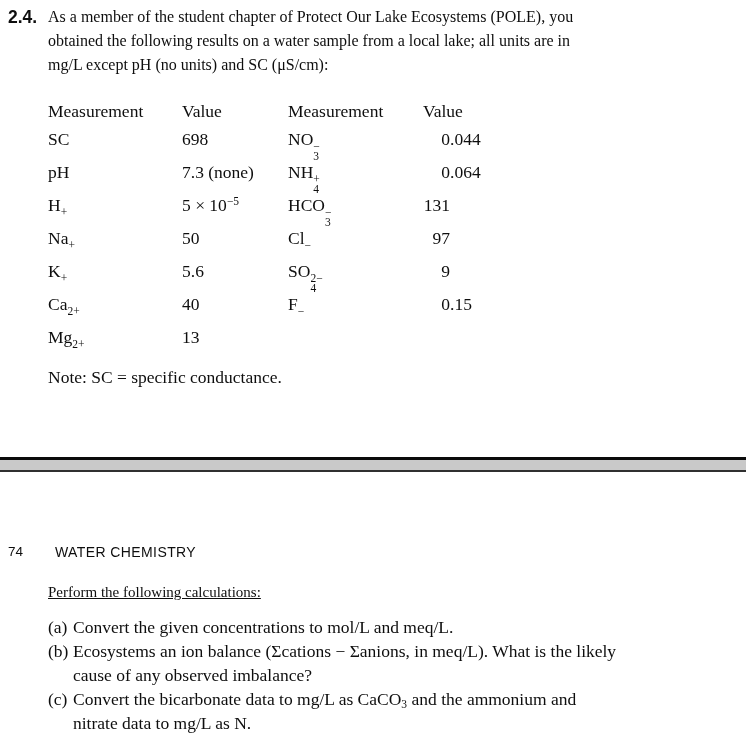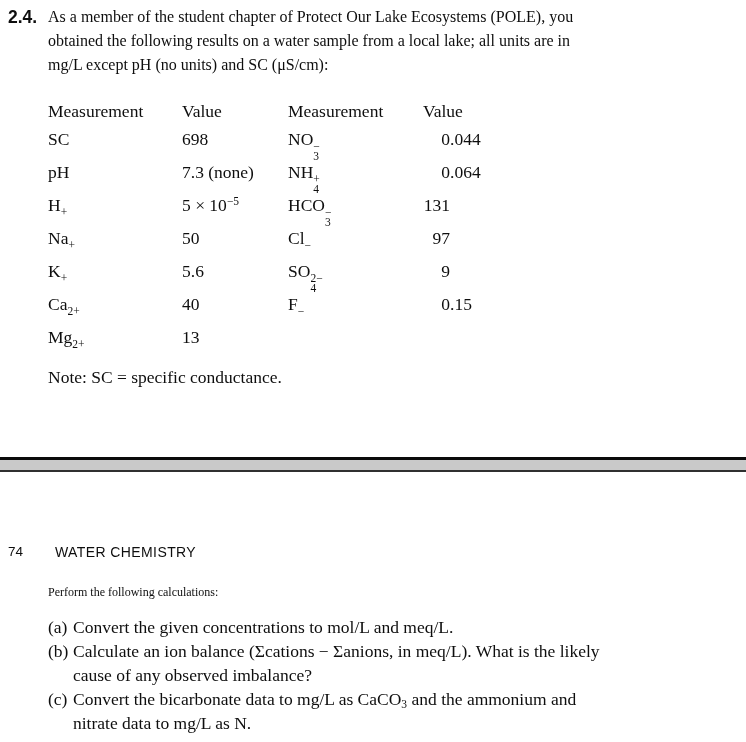--- a/index.html
+++ b/index.html
@@ -55,21 +55,21 @@
   }
   .running-title{
     position:absolute;left:55px;top:544px;
     font-family:"Liberation Sans", sans-serif;font-size:14px;line-height:16px;
     letter-spacing:0.4px;
   }
 
   
   .perform{
     position:absolute;left:48px;top:580px;
-    font-size:12px;line-height:24px;white-space:nowrap;
+    font-size:15px;line-height:24px;white-space:nowrap;text-decoration:underline;
   }
   .ilist{
     position:absolute;left:48px;top:615px;
     font-size:17.5px;line-height:24px;white-space:nowrap;
   }
   .li{display:flex;}
   .mk{width:25px;flex:0 0 25px;}
   sub.cc{font-size:11.5px;vertical-align:-3px;line-height:0;}
 </style>
 </head>
@@ -167,21 +167,21 @@
 
 <div class="perform">Perform the following calculations:</div>
 
 <div class="ilist">
   <div class="li">
     <span class="mk">(a)</span>
       <span class="txt"><span>Convert the given concentrations to mol/L and meq/L.</span><sub class="cc"></sub><span></span></span>
   </div>
   <div class="li">
     <span class="mk">(b)</span>
-      <span class="txt"><span>Calculate an ion balance (Σcations − Σanions, in meq/L). What is the likely</span><sub class="cc"></sub><span></span></span>
+      <span class="txt"><span>Ecosystems an ion balance (Σcations − Σanions, in meq/L). What is the likely</span><sub class="cc"></sub><span></span></span>
   </div>
   <div class="li">
     <span class="mk"></span>
       <span class="txt"><span>cause of any observed imbalance?</span><sub class="cc"></sub><span></span></span>
   </div>
   <div class="li">
     <span class="mk">(c)</span>
       <span class="txt"><span>Convert the bicarbonate data to mg/L as CaCO</span><sub class="cc">3</sub><span> and the ammonium and</span></span>
   </div>
   <div class="li">

